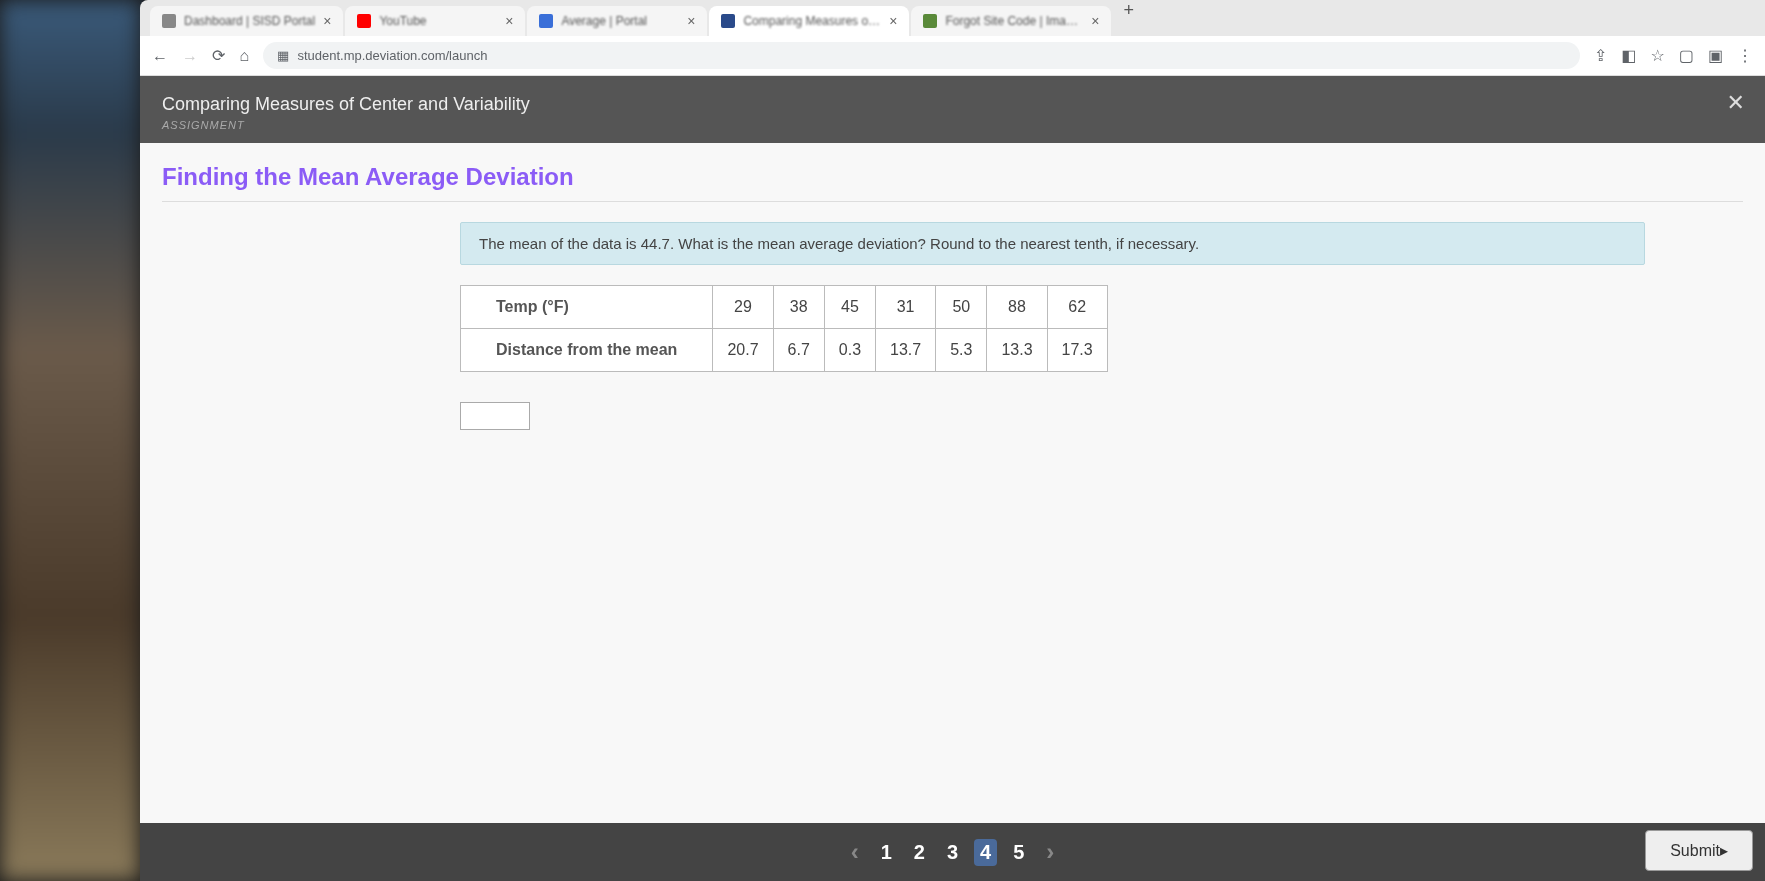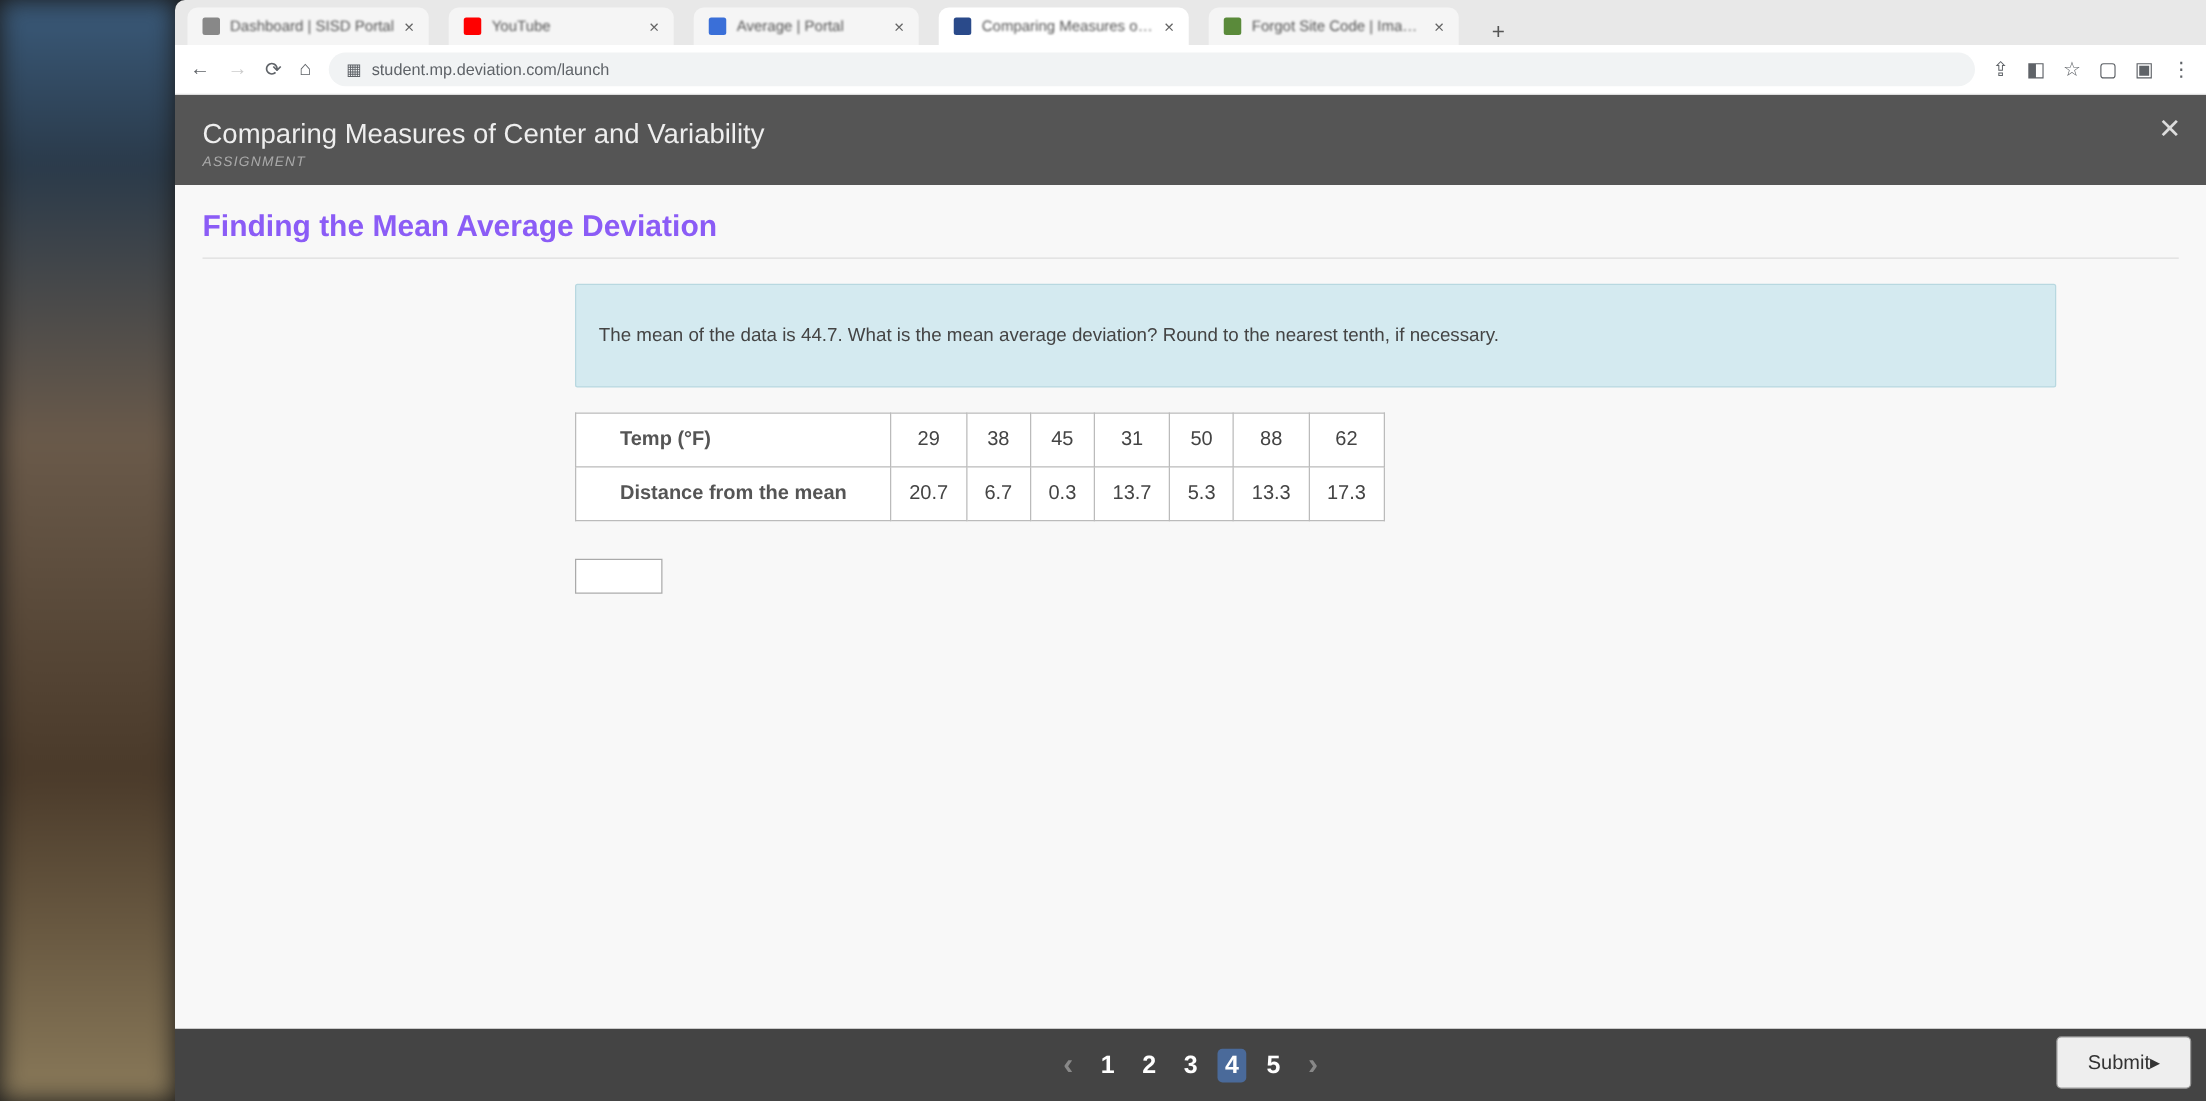--- a/index.html
+++ b/index.html
@@ -18,23 +18,23 @@
       right: 0;
       bottom: 0;
       background: #2a2a2a;
       border-radius: 8px 0 0 0;
       overflow: hidden;
     }
     .chrome-bar {
       background: #e8e8e8;
       height: 36px;
       display: flex;
-      align-items: flex-end;
+      align-items: flex-start;
       padding: 0 10px;
-      gap: 16px;
+      gap: 2px;
     }
     .tab {
       display: flex;
       align-items: center;
       background: #f5f5f5;
       border-radius: 8px 8px 0 0;
       padding: 6px 12px;
       font-size: 12px;
       color: #555;
       gap: 8px;
@@ -108,21 +108,21 @@
       height: calc(100% - 76px);
       position: relative;
     }
     .lesson-header {
       background: #555;
       color: #ddd;
       padding: 18px 22px 12px;
       position: relative;
     }
     .lesson-title {
-      font-size: 22px;
+      font-size: 18px;
       font-weight: normal;
       color: #eee;
     }
     .lesson-sub {
       font-size: 11px;
       color: #aaa;
       letter-spacing: 1px;
       margin-top: 4px;
       font-style: italic;
     }
@@ -141,21 +141,21 @@
       padding: 20px 22px 10px;
     }
     .divider {
       border-bottom: 1px solid #ddd;
       margin: 0 22px 20px;
     }
     .question-box {
       margin: 0 120px 20px 320px;
       background: #d4eaf0;
       border: 1px solid #b8d8e0;
-      padding: 32px 18px;
+      padding: 12px 18px;
       font-size: 15px;
       color: #444;
       border-radius: 2px;
     }
     .data-table {
       margin-left: 320px;
       border-collapse: collapse;
       background: #fff;
     }
     .data-table td, .data-table th {

